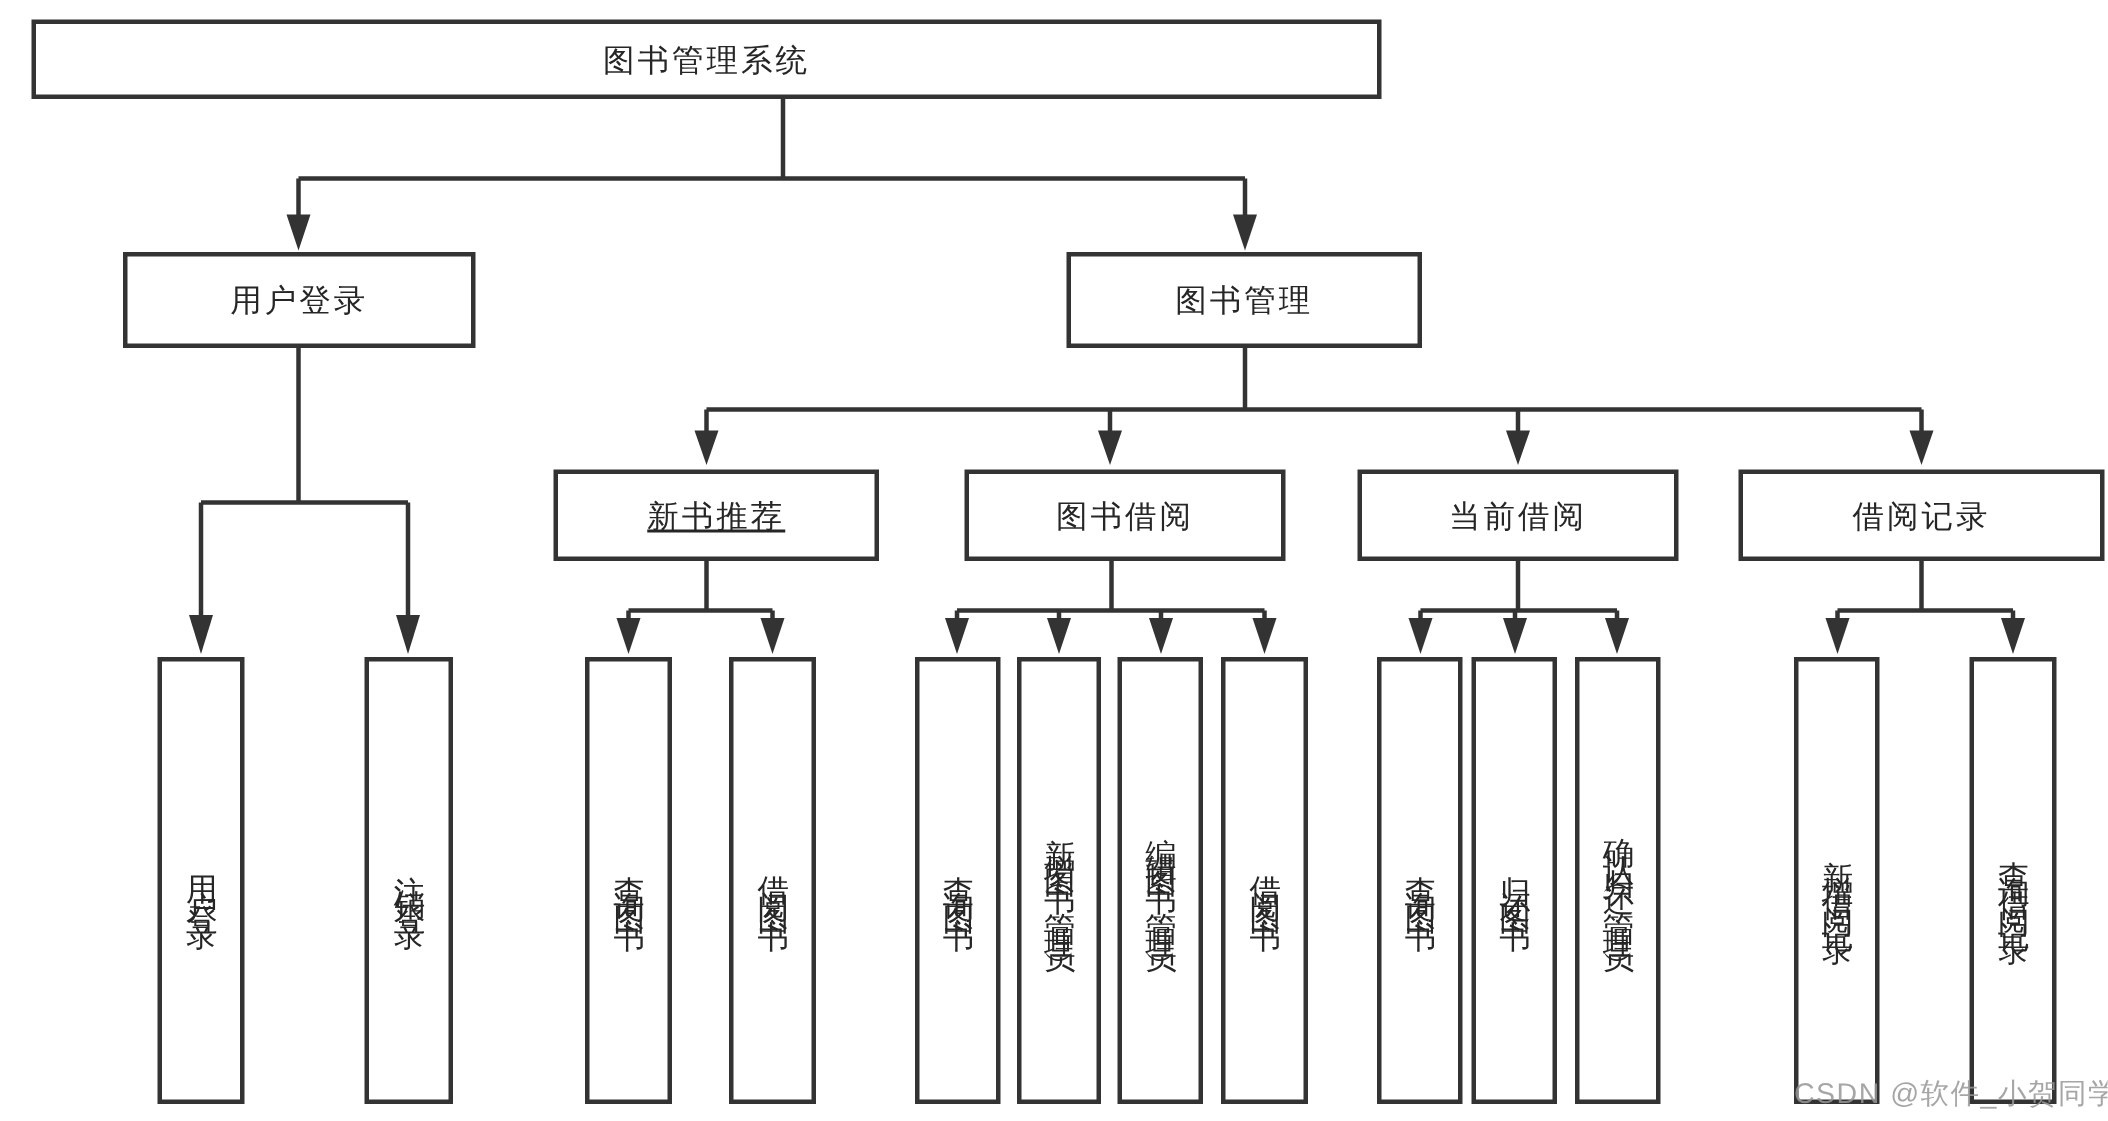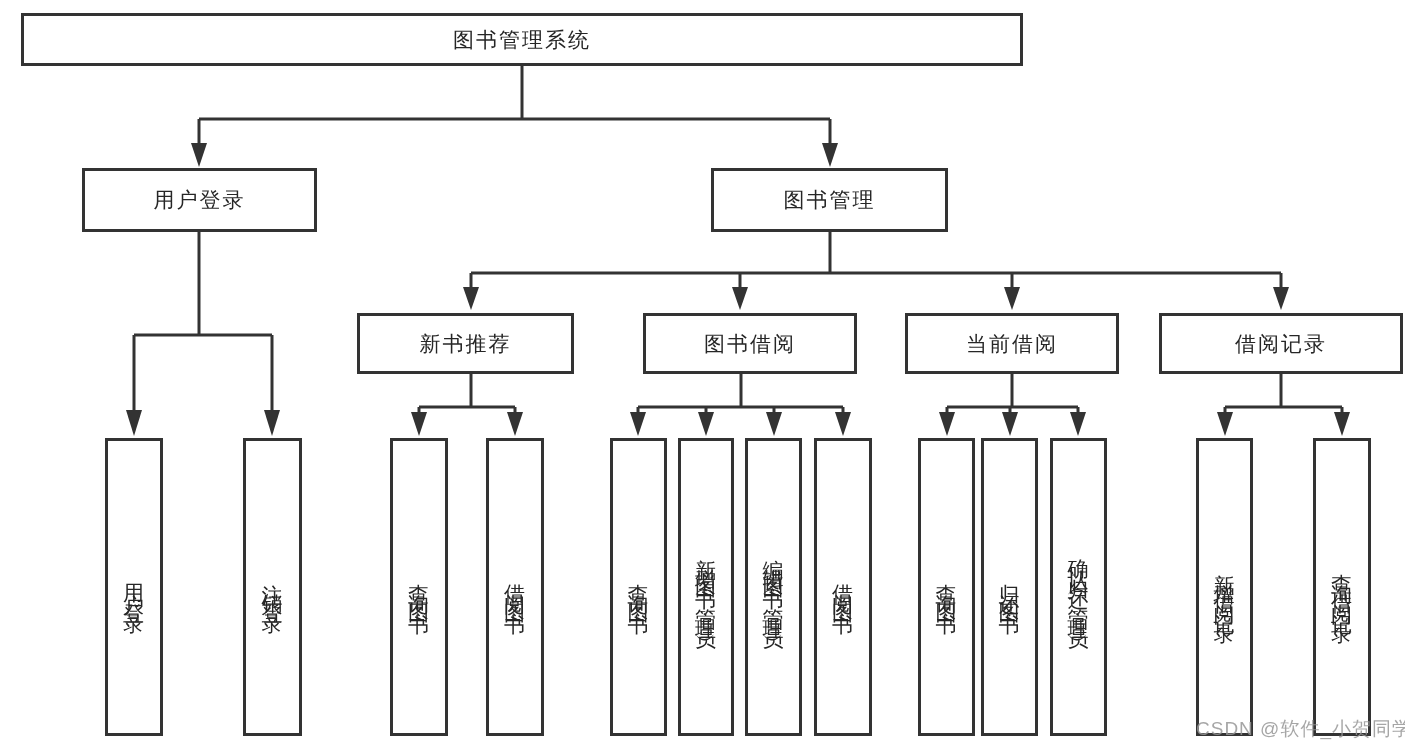--- a/index.html
+++ b/index.html
@@ -143,32 +143,32 @@
         <line x1="1281" y1="374" x2="1281" y2="407"></line>
         <line x1="1225" y1="407" x2="1342" y2="407"></line>
         <line x1="1225" y1="407" x2="1225" y2="414"></line>
         <polygon points="1217,412 1233,412 1225,436" stroke="none"></polygon>
         <line x1="1342" y1="407" x2="1342" y2="414"></line>
         <polygon points="1334,412 1350,412 1342,436" stroke="none"></polygon>
       </g>
     </g>
   </svg>
 
-  <div class="box" style="left:21px; top:13px; width:1002px; height:53px;">
+  <div class="box" style="left:21px; top:13px; width:900px; height:53px;">
     <span>图书管理系统</span>
   </div>
 
   <div class="box" style="left:82px; top:168px; width:235px; height:64px;">
     <span>用户登录</span>
   </div>
   <div class="box" style="left:711px; top:168px; width:237px; height:64px;text-align:center;">
     <span>图书管理</span>
   </div>
 
-  <div class="box" style="left:357px; top:313px; width:217px; height:61px;">
+  <div class="box" style="left:369px; top:313px; width:217px; height:61px;text-decoration:underline;">
     <span>新书推荐</span>
   </div>
   <div class="box" style="left:643px; top:313px; width:214px; height:61px;">
     <span>图书借阅</span>
   </div>
   <div class="box" style="left:905px; top:313px; width:214px; height:61px;">
     <span>当前借阅</span>
   </div>
   <div class="box" style="left:1159px; top:313px; width:244px; height:61px;">
     <span>借阅记录</span>

